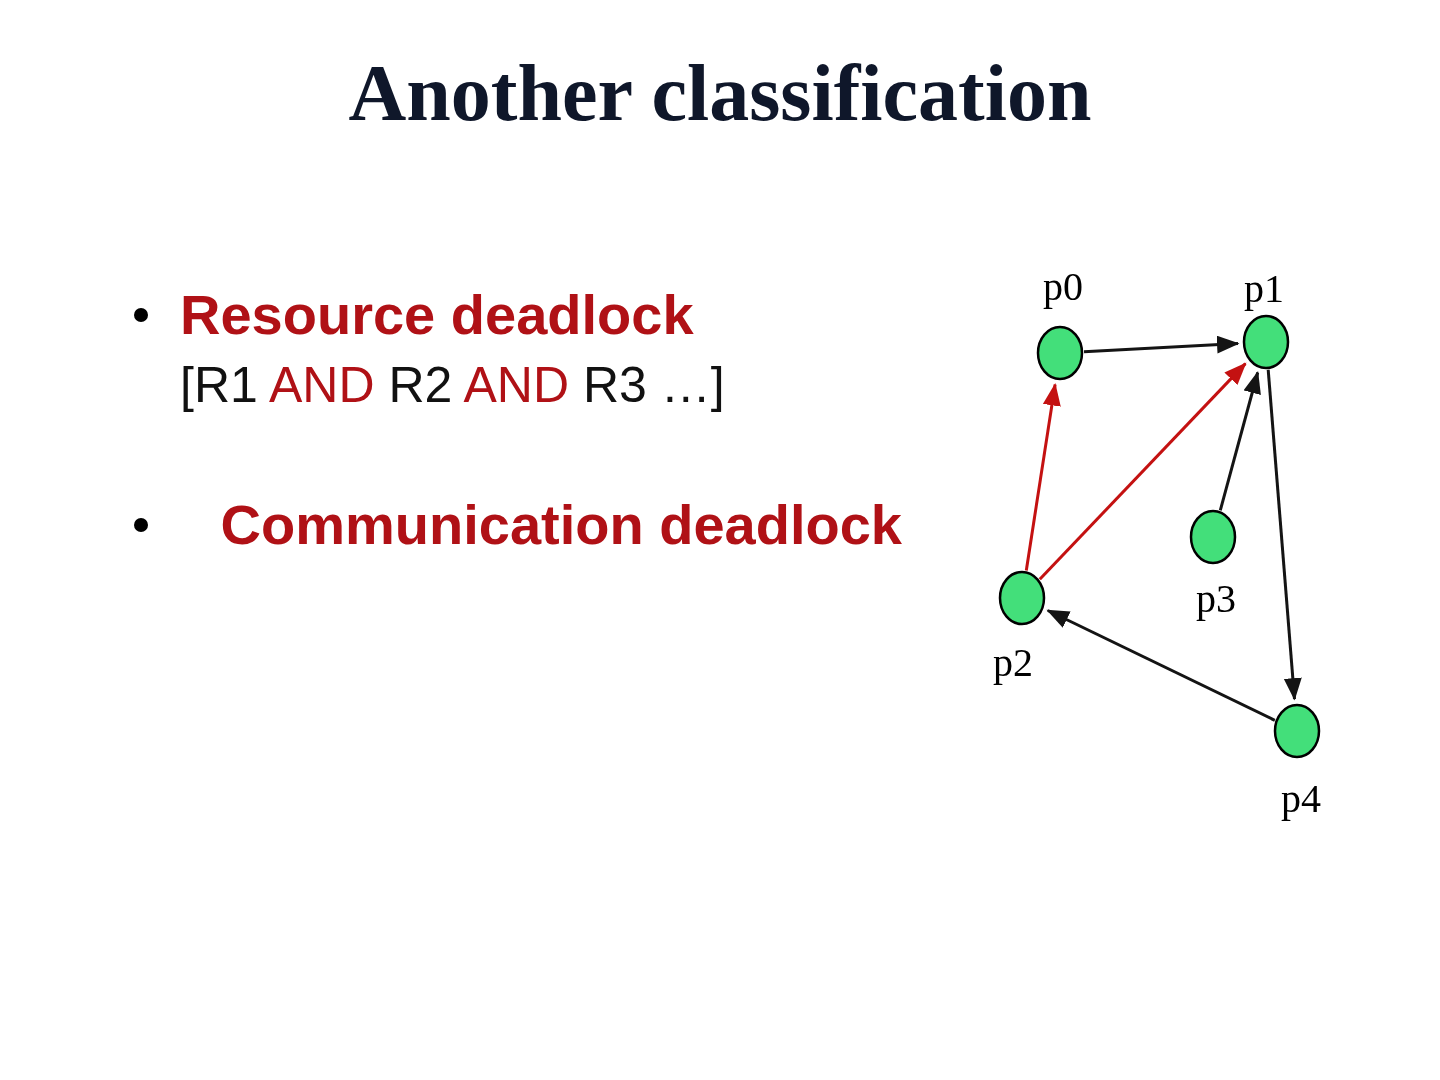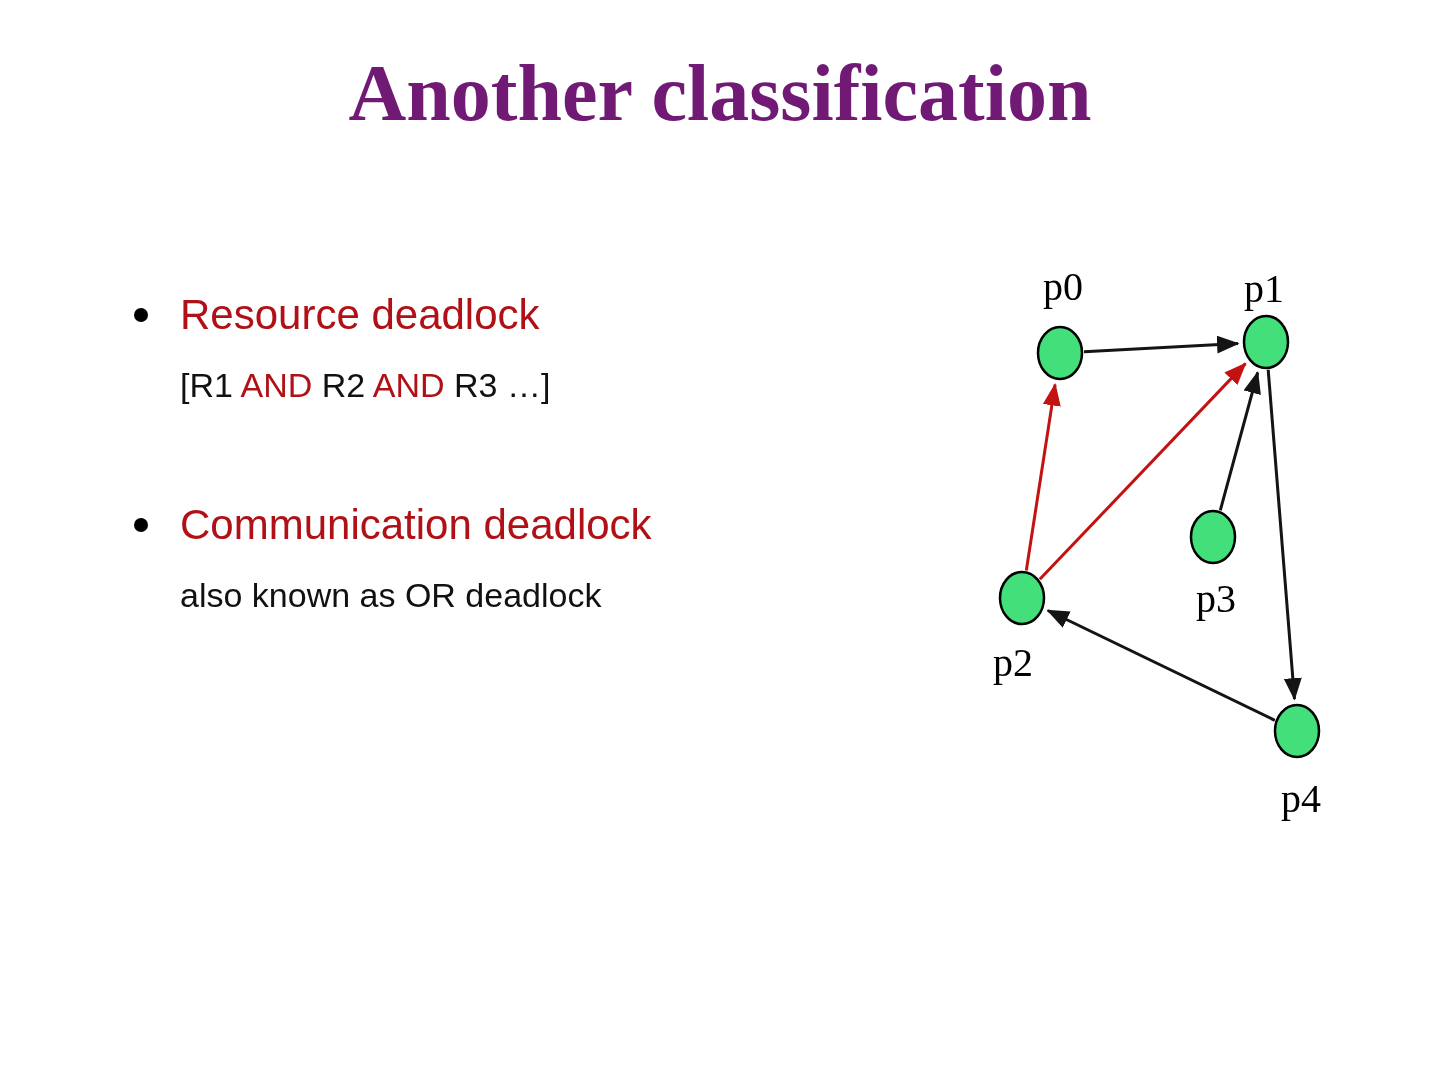--- a/index.html
+++ b/index.html
@@ -11,38 +11,38 @@
     overflow: hidden;
   }
   .slide { position: absolute; inset: 0; background: #ffffff; }
   .title {
     position: absolute;
     top: 48px; left: 0; width: 100%;
     text-align: center;
     font-family: "Liberation Serif", serif;
     font-weight: 700;
     font-size: 80px;
-    color: #701a75;
+    color: #0f172a;
   }
   .content { position: absolute; left: 122px; top: 280px; width: 780px; }
   .bullet-item { position: relative; padding-left: 58px; }
-  .bullet-item + .bullet-item { margin-top: 70px; }
+  .bullet-item + .bullet-item { margin-top: 70px; text-align: right; }
   .dot {
     position: absolute; left: 12px; top: 28px;
     width: 14px; height: 14px; border-radius: 50%;
     background: #000000;
   }
   .bullet-heading {
-    font-size: 42px; font-weight: 400;
+    font-size: 56px; font-weight: 700;
     color: var(--text-red, #b01116);
     line-height: 70px;
     white-space: nowrap;
   }
   .bullet-line {
-    font-size: 34px;
+    font-size: 50px;
     color: var(--body-text, #111111);
     line-height: 70px;
     white-space: nowrap;
   }
   .red { color: var(--text-red, #b01116); }
   #graph-svg { position: absolute; left: 0; top: 0; }
 </style>
 </head>
 <body>
 
@@ -54,21 +54,20 @@
 
     <div class="bullet-item">
       <span class="dot"></span>
       <div class="bullet-heading">Resource deadlock</div>
       <div class="bullet-line"><span>[R1 </span><span class="red">AND</span><span> R2 </span><span class="red">AND</span><span> R3 …]</span></div>
     </div>
 
     <div class="bullet-item">
       <span class="dot"></span>
       <div class="bullet-heading">Communication deadlock</div>
-      <div class="bullet-line">also known as OR deadlock</div>
     </div>
 
   </div>
 
   <svg id="graph-svg" width="1440" height="1080" viewBox="0 0 1440 1080">
     <defs>
       <marker id="arrow-black" markerWidth="9" markerHeight="7" refX="7" refY="3" orient="auto">
         <path d="M0,0 L7.5,3 L0,6 z" fill="#141414"></path>
       </marker>
       <marker id="arrow-red" markerWidth="9" markerHeight="7" refX="7" refY="3" orient="auto">

